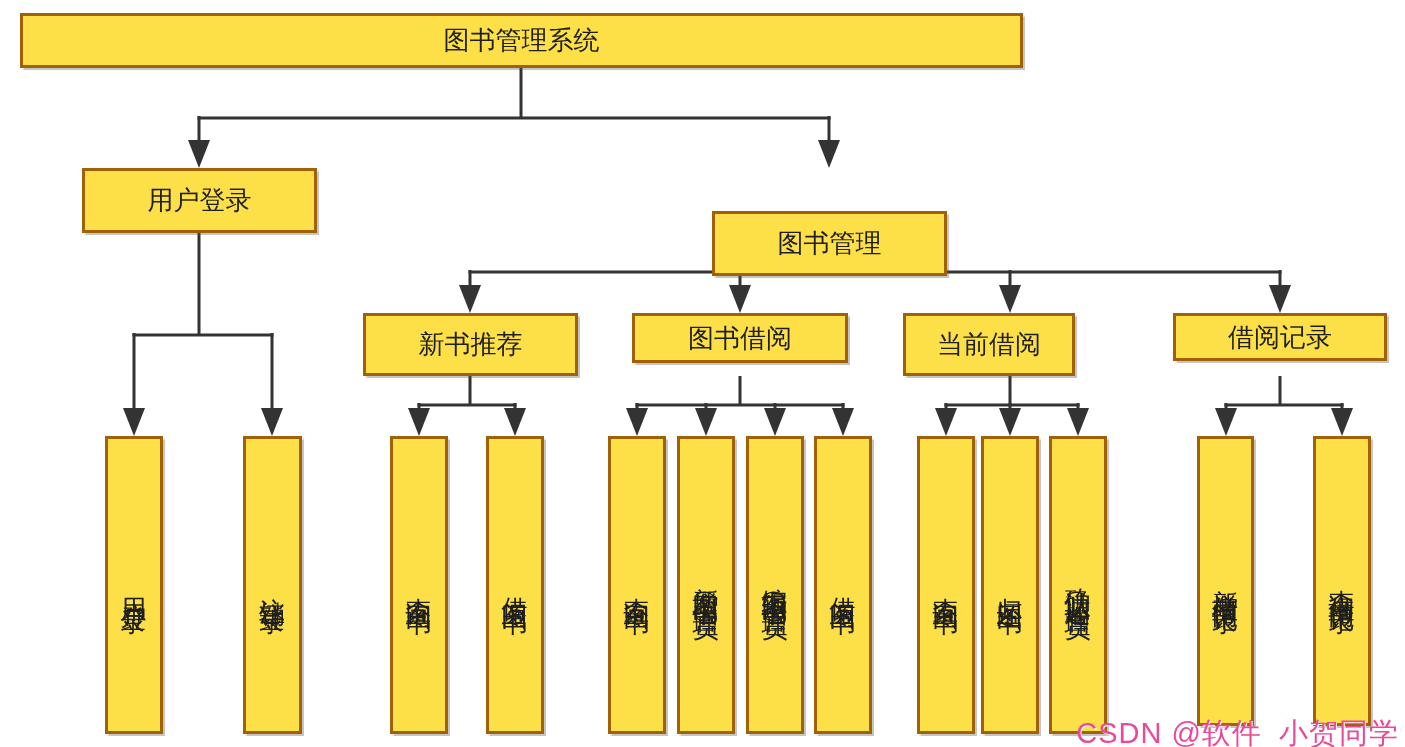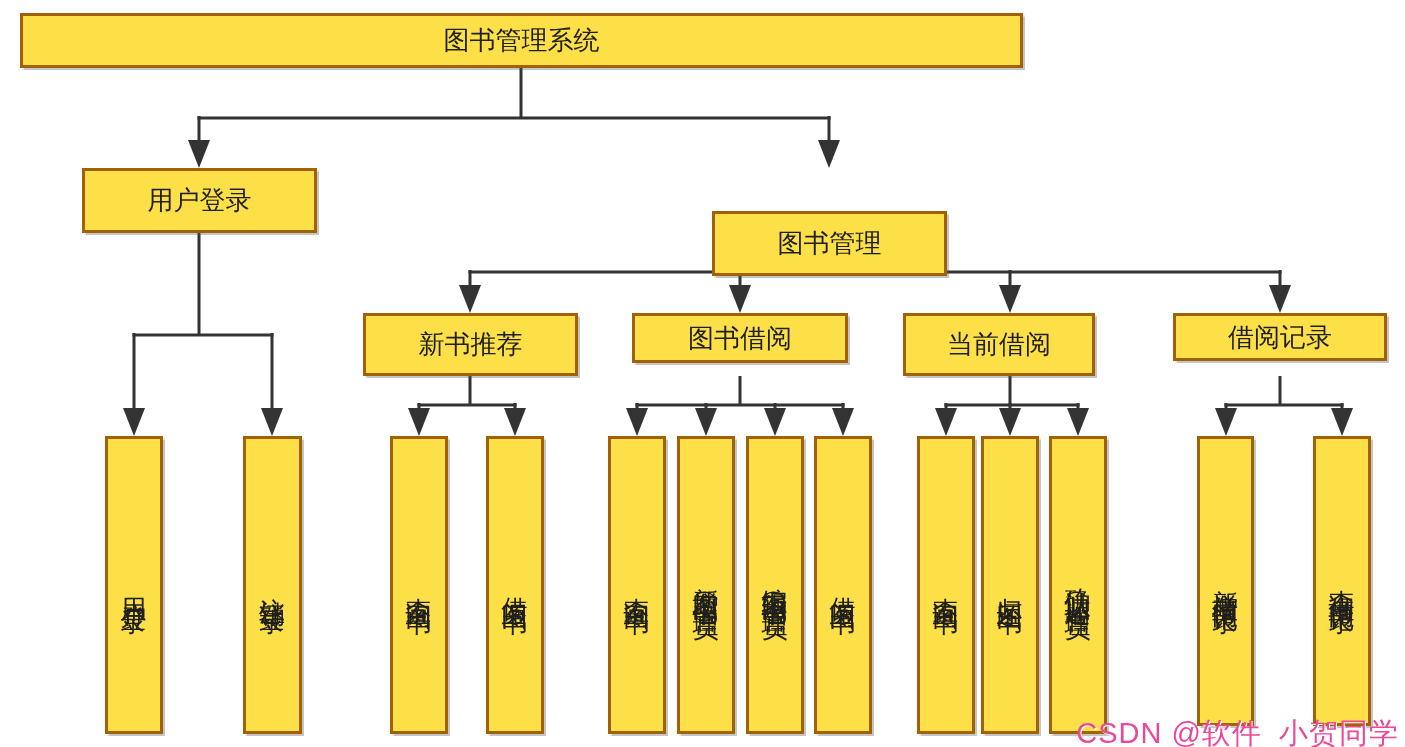--- a/index.html
+++ b/index.html
@@ -114,21 +114,21 @@
     </g>
   </svg>
 
   <div class="node" style="left:20px; top:13px; width:1003px; height:55px;">图书管理系统</div>
 
   <div class="node" style="left:82px; top:168px; width:235px; height:65px;">用户登录</div>
   <div class="node" style="left:712px; top:168px; width:235px; height:65px;margin-top:43px;">图书管理</div>
 
   <div class="node" style="left:363px; top:313px; width:215px; height:63px;">新书推荐</div>
   <div class="node" style="left:632px; top:313px; width:216px; height:50px;">图书借阅</div>
-  <div class="node" style="left:903px; top:313px; width:192px; height:63px;">当前借阅</div>
+  <div class="node" style="left:903px; top:313px; width:172px; height:63px;">当前借阅</div>
   <div class="node" style="left:1173px; top:313px; width:214px; height:48px;">借阅记录</div>
 
   <div class="node vert" style="left:105px; top:436px; width:58px; height:298px;">用户登录</div>
   <div class="node vert" style="left:243px; top:436px; width:59px; height:298px;">注销登录</div>
 
   <div class="node vert" style="left:390px; top:436px; width:58px; height:298px;">查询图书</div>
   <div class="node vert" style="left:486px; top:436px; width:58px; height:298px;">借阅图书</div>
 
   <div class="node vert" style="left:608px; top:436px; width:58px; height:298px;">查询图书</div>
   <div class="node vert" style="left:677px; top:436px; width:58px; height:298px;">新增图书（管理员）</div>

